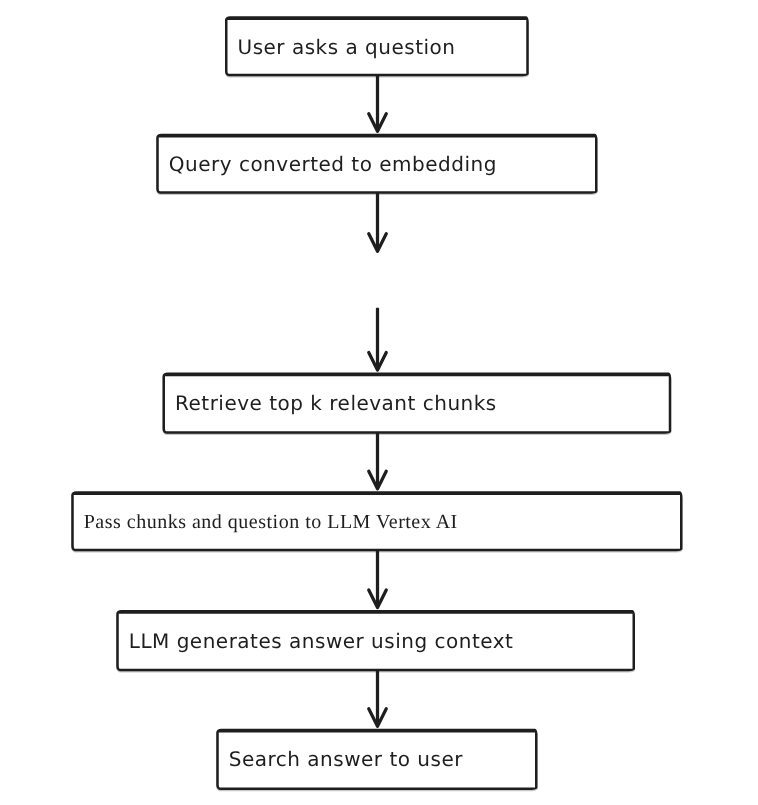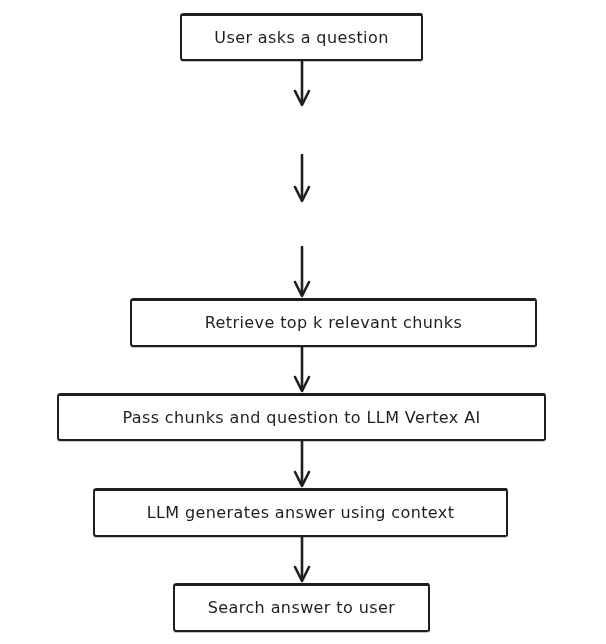--- a/index.html
+++ b/index.html
@@ -18,38 +18,38 @@
   .flow-box {
     position: absolute;
     box-sizing: border-box;
     background: #ffffff;
     border: 2px solid #1e1e1e;
     border-top-width: 3px;
     border-radius: 4px 2px 5px 3px / 3px 5px 2px 4px;
     box-shadow: 0 1px 0 rgba(30,30,30,0.25);
     display: flex;
     align-items: center;
-    justify-content: center;
+    justify-content: flex-start;
     text-align: center;
     color: #1e1e1e;
     font-size: 16px;
     letter-spacing: 0.4px;
     line-height: 1.1;
     padding: 2px 8px;
   }
   .flow-arrow {
     position: absolute;
     display: block;
   }
   
   .b1 { left: 180px; top: 13px;  width: 243px; height: 48px; }
   .b2 { left: 125px; top: 107px; width: 353px; height: 48px; }
   .b3 { left: 12px;  top: 203px; width: 580px; height: 44px; }
   .b4 { left: 130px; top: 298px; width: 407px; height: 49px; }
-  .b5 { left: 57px;  top: 393px; width: 489px; height: 48px; }
+  .b5 { left: 57px;  top: 393px; width: 489px; height: 48px; font-family: Liberation Serif, serif; }
   .b6 { left: 93px;  top: 488px; width: 415px; height: 49px; }
   .b7 { left: 173px; top: 583px; width: 257px; height: 49px; }
   
   .a1 { left: 290px; top: 60px;  }
   .a2 { left: 290px; top: 154px; }
   .a3 { left: 290px; top: 246px; }
   .a4 { left: 290px; top: 346px; }
   .a5 { left: 290px; top: 440px; }
   .a6 { left: 290px; top: 536px; }
 </style>
@@ -60,20 +60,23 @@
 
   <div class="flow-box b1">
     <span>User asks a question</span>
   </div>
 
   <svg class="flow-arrow a1" width="24" height="47" viewBox="0 0 24 47">
     <line x1="12" y1="1" x2="12" y2="43" stroke="#1e1e1e" stroke-width="2.6" stroke-linecap="round"></line>
     <polyline points="5,31 12,45 19,31" fill="none" stroke="#1e1e1e" stroke-width="2.6" stroke-linecap="round" stroke-linejoin="round"></polyline>
   </svg>
 
+  <div class="flow-box b2">
+    <span>Query converted to embedding</span>
+  </div>
 
   <svg class="flow-arrow a2" width="24" height="49" viewBox="0 0 24 49">
     <line x1="12" y1="1" x2="12" y2="45" stroke="#1e1e1e" stroke-width="2.6" stroke-linecap="round"></line>
     <polyline points="5,33 12,47 19,33" fill="none" stroke="#1e1e1e" stroke-width="2.6" stroke-linecap="round" stroke-linejoin="round"></polyline>
   </svg>
 
 
   <svg class="flow-arrow a3" width="24" height="52" viewBox="0 0 24 52">
     <line x1="12" y1="1" x2="12" y2="48" stroke="#1e1e1e" stroke-width="2.6" stroke-linecap="round"></line>
     <polyline points="5,36 12,50 19,36" fill="none" stroke="#1e1e1e" stroke-width="2.6" stroke-linecap="round" stroke-linejoin="round"></polyline>

